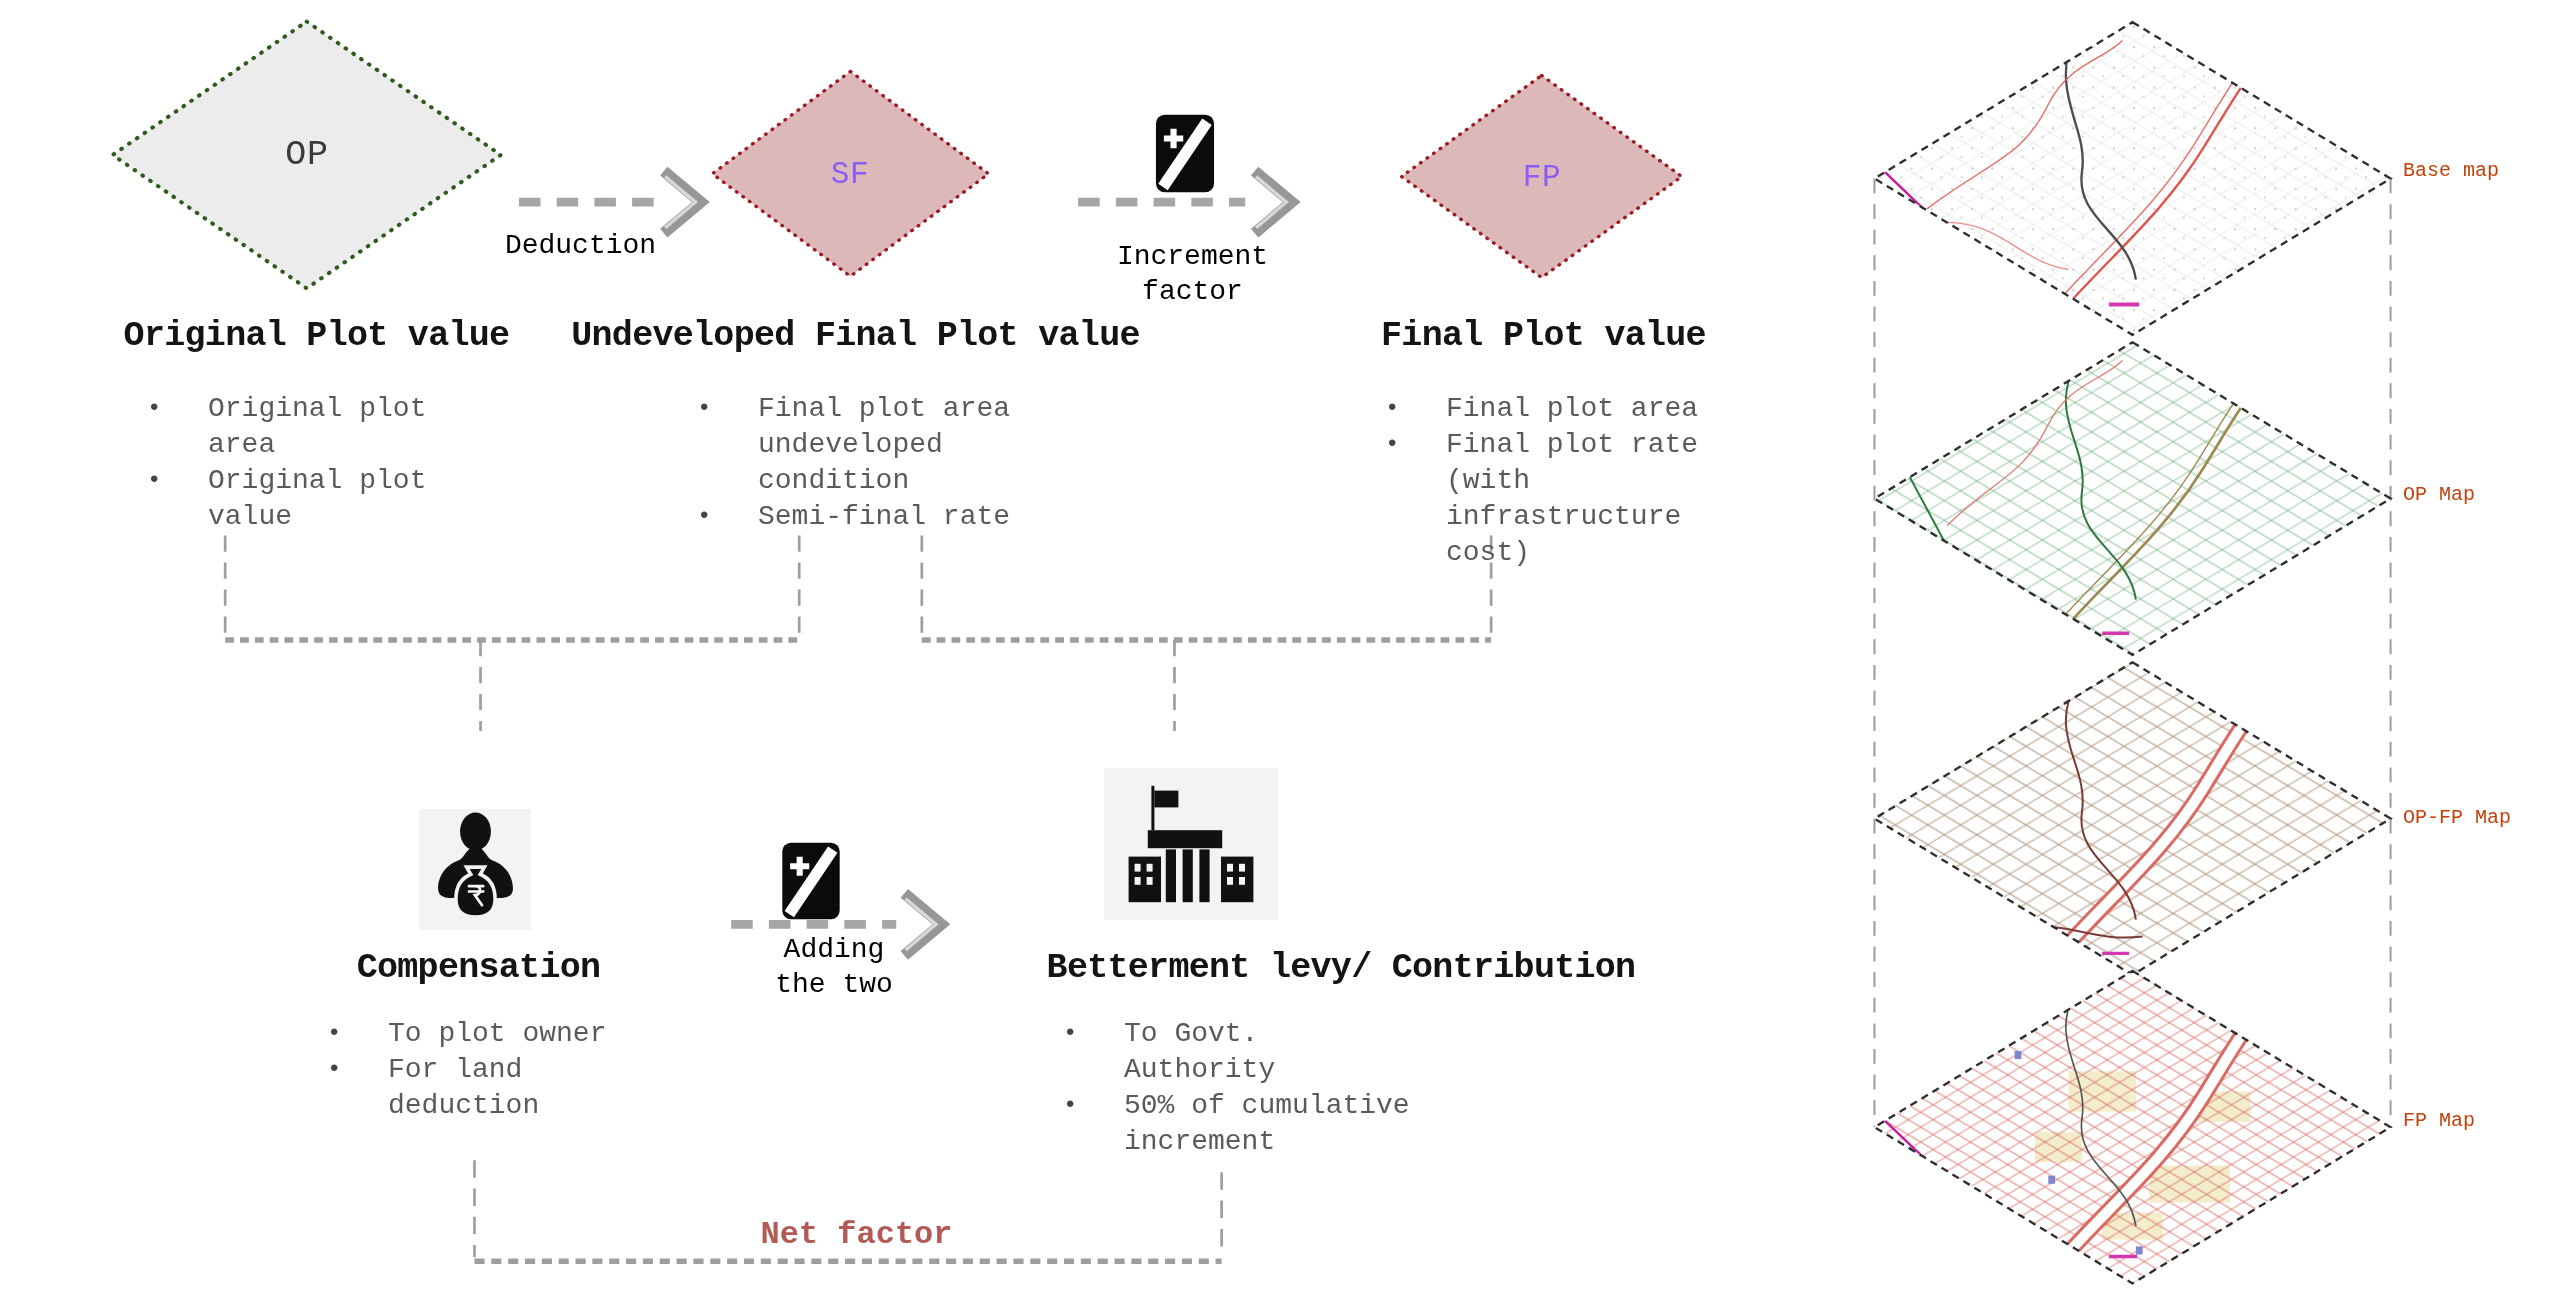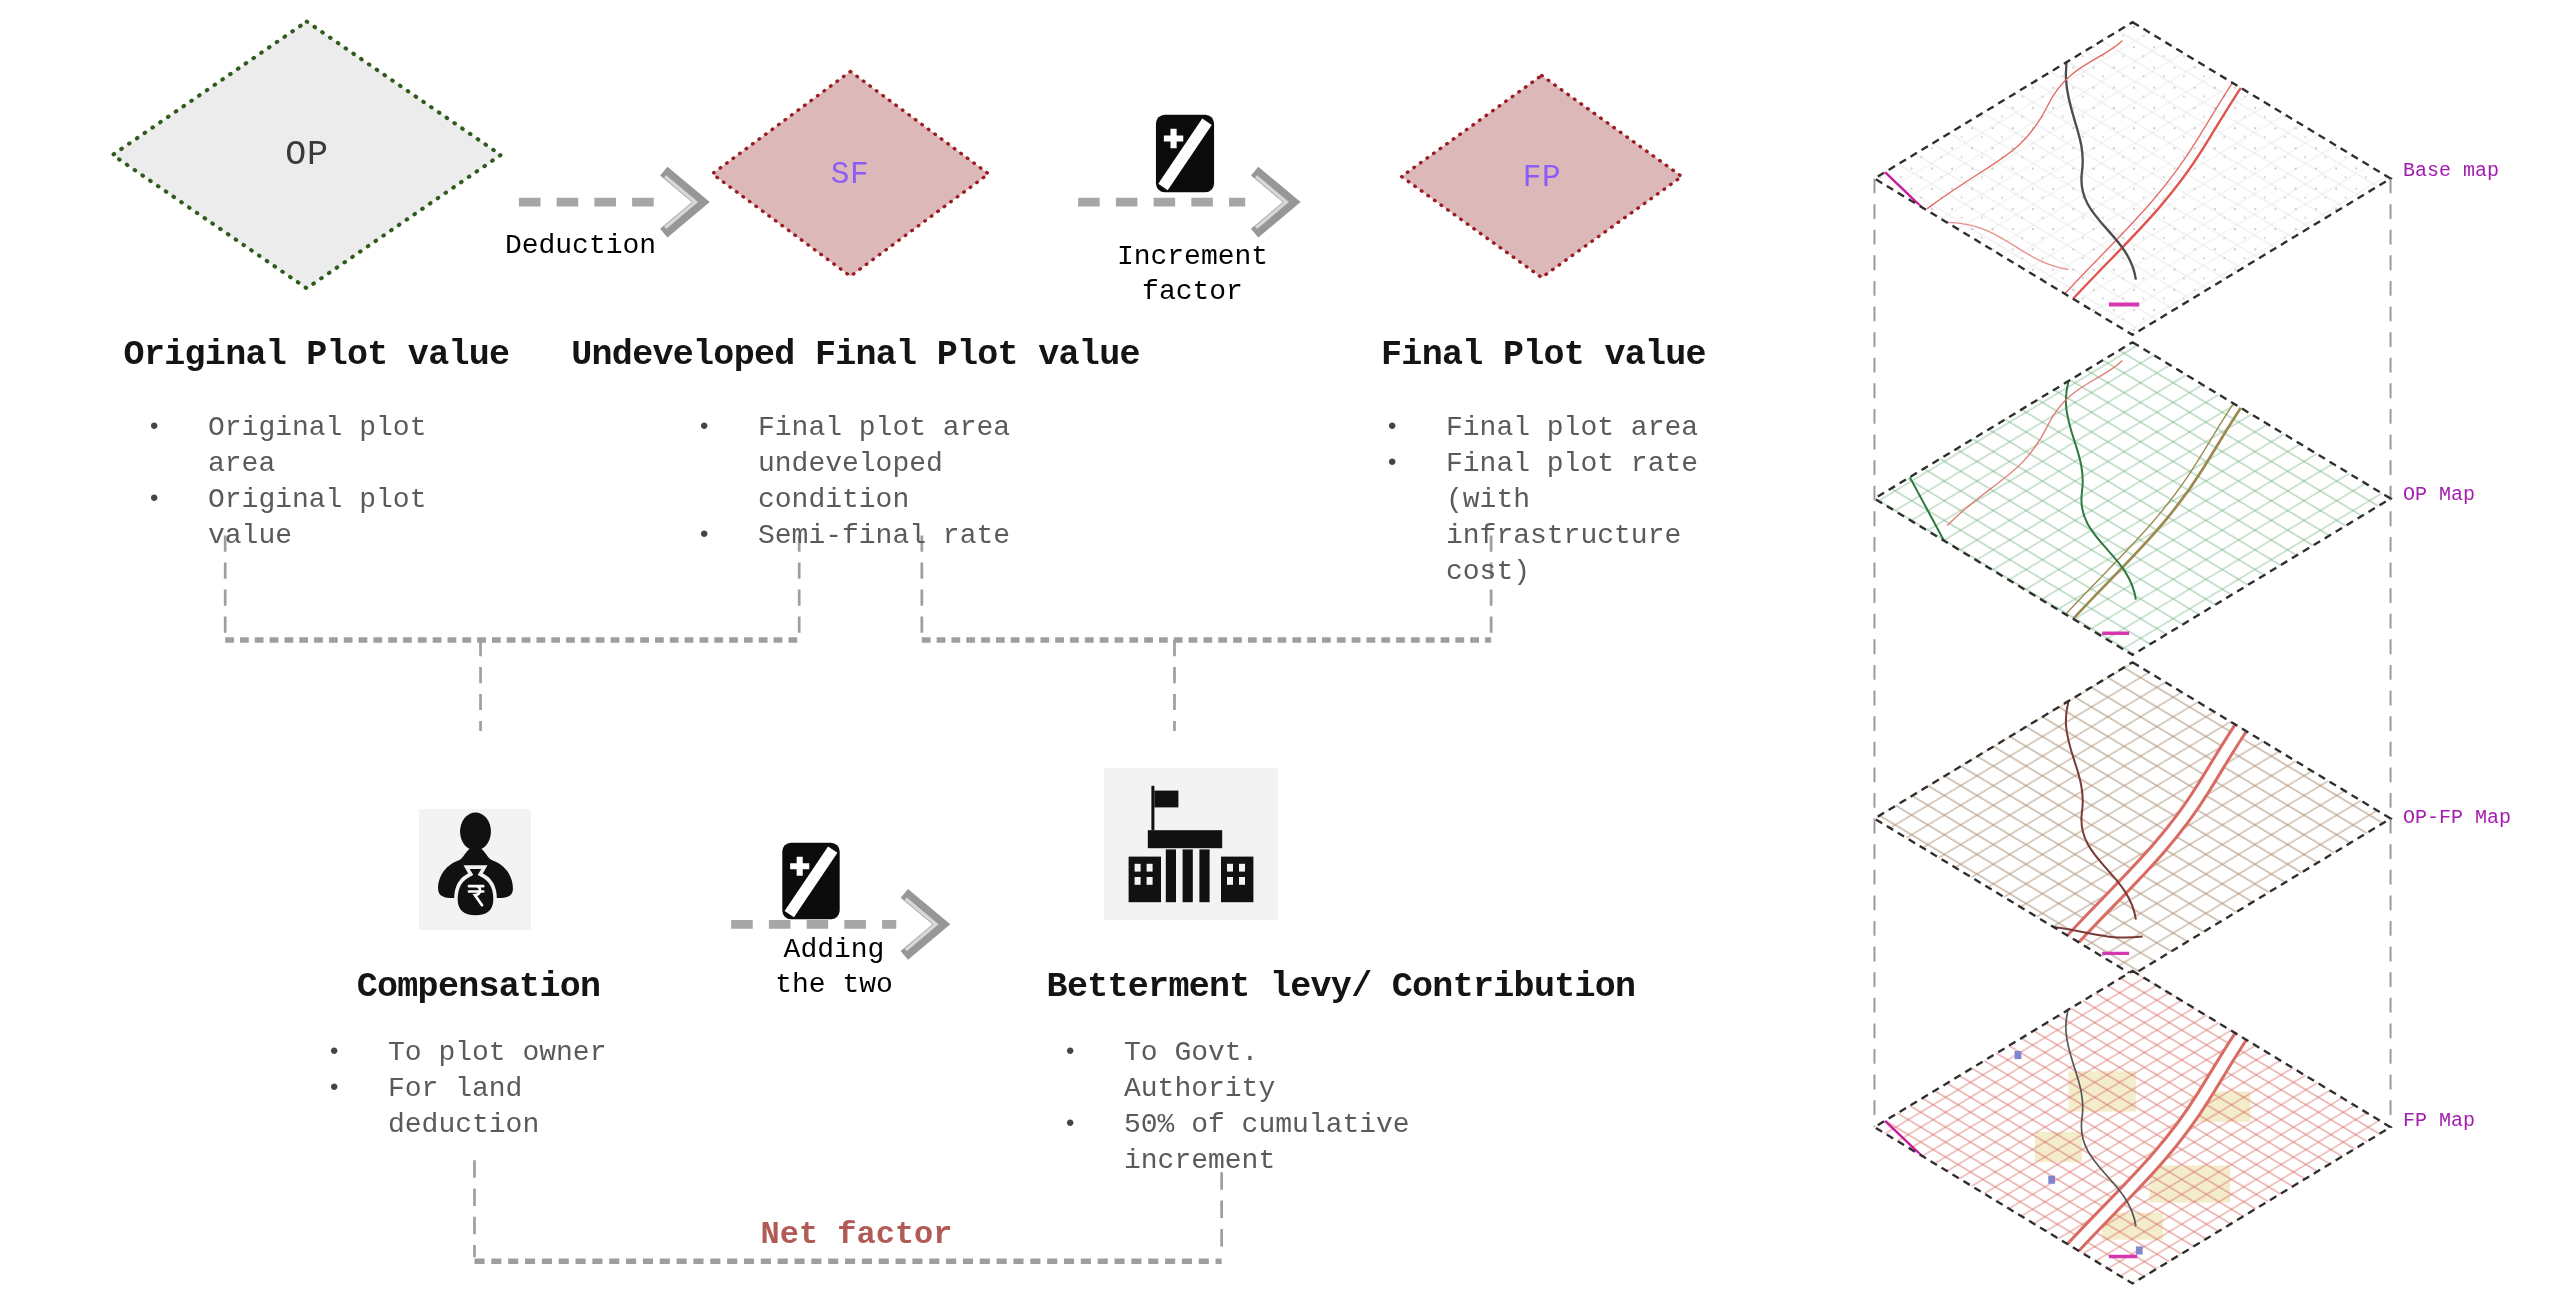--- a/index.html
+++ b/index.html
@@ -5,33 +5,33 @@
   html,body{margin:0;padding:0;background:#ffffff;}
   .canvas{
     position:relative;width:2576px;height:1303px;overflow:hidden;
     font-family:Liberation Mono, monospace;background:#ffffff;
   }
   svg.layer{position:absolute;left:0;top:0;}
   
   .badge{position:absolute;text-align:center;font-size:35px;line-height:40px;color:#3a3a3a;letter-spacing:0.7px;}
   .badge.light{color:#8b5cf6;font-size:31px;}
   
-  .col{position:absolute;margin-top:19px;}
+  .col{position:absolute;}
   .col h2{margin:0;font-size:35px;line-height:39px;font-weight:bold;color:#141414;letter-spacing:-0.7px;text-align:center;white-space:nowrap;}
   .list{margin-top:35px;}
   .li{display:flex;align-items:flex-start;font-size:28px;line-height:36px;color:#5a5a5a;}
   .li .dot{flex:0 0 61px;color:#444;font-size:24px;}
   .li .li-text{display:block;}
   
   .arrow-label{position:absolute;text-align:center;font-size:28px;line-height:35px;color:#000000;}
   .net-demand{position:absolute;text-align:center;font-size:32px;line-height:38px;font-weight:600;color:#b25a55;}
   
   .icon-box{position:absolute;background:#f3f3f3;display:flex;align-items:center;justify-content:center;}
   .icon-box.nof{background:transparent;}
-  .map-label{position:absolute;font-size:20px;line-height:24px;color:#a21caf;white-space:nowrap;}
+  .map-label{position:absolute;font-size:20px;line-height:24px;color:#c2410c;white-space:nowrap;}
 </style>
 </head>
 <body>
 
 <div class="canvas">
 
   <svg class="layer" width="2576" height="1303" viewBox="0 0 3823 1934">
 
     <polygon points="455,32 743,230 455,428 167,230" fill="#ececec" stroke="#2f5c1c" stroke-width="6" stroke-dasharray="1 13" stroke-linecap="round" stroke-linejoin="round"></polygon>
 

